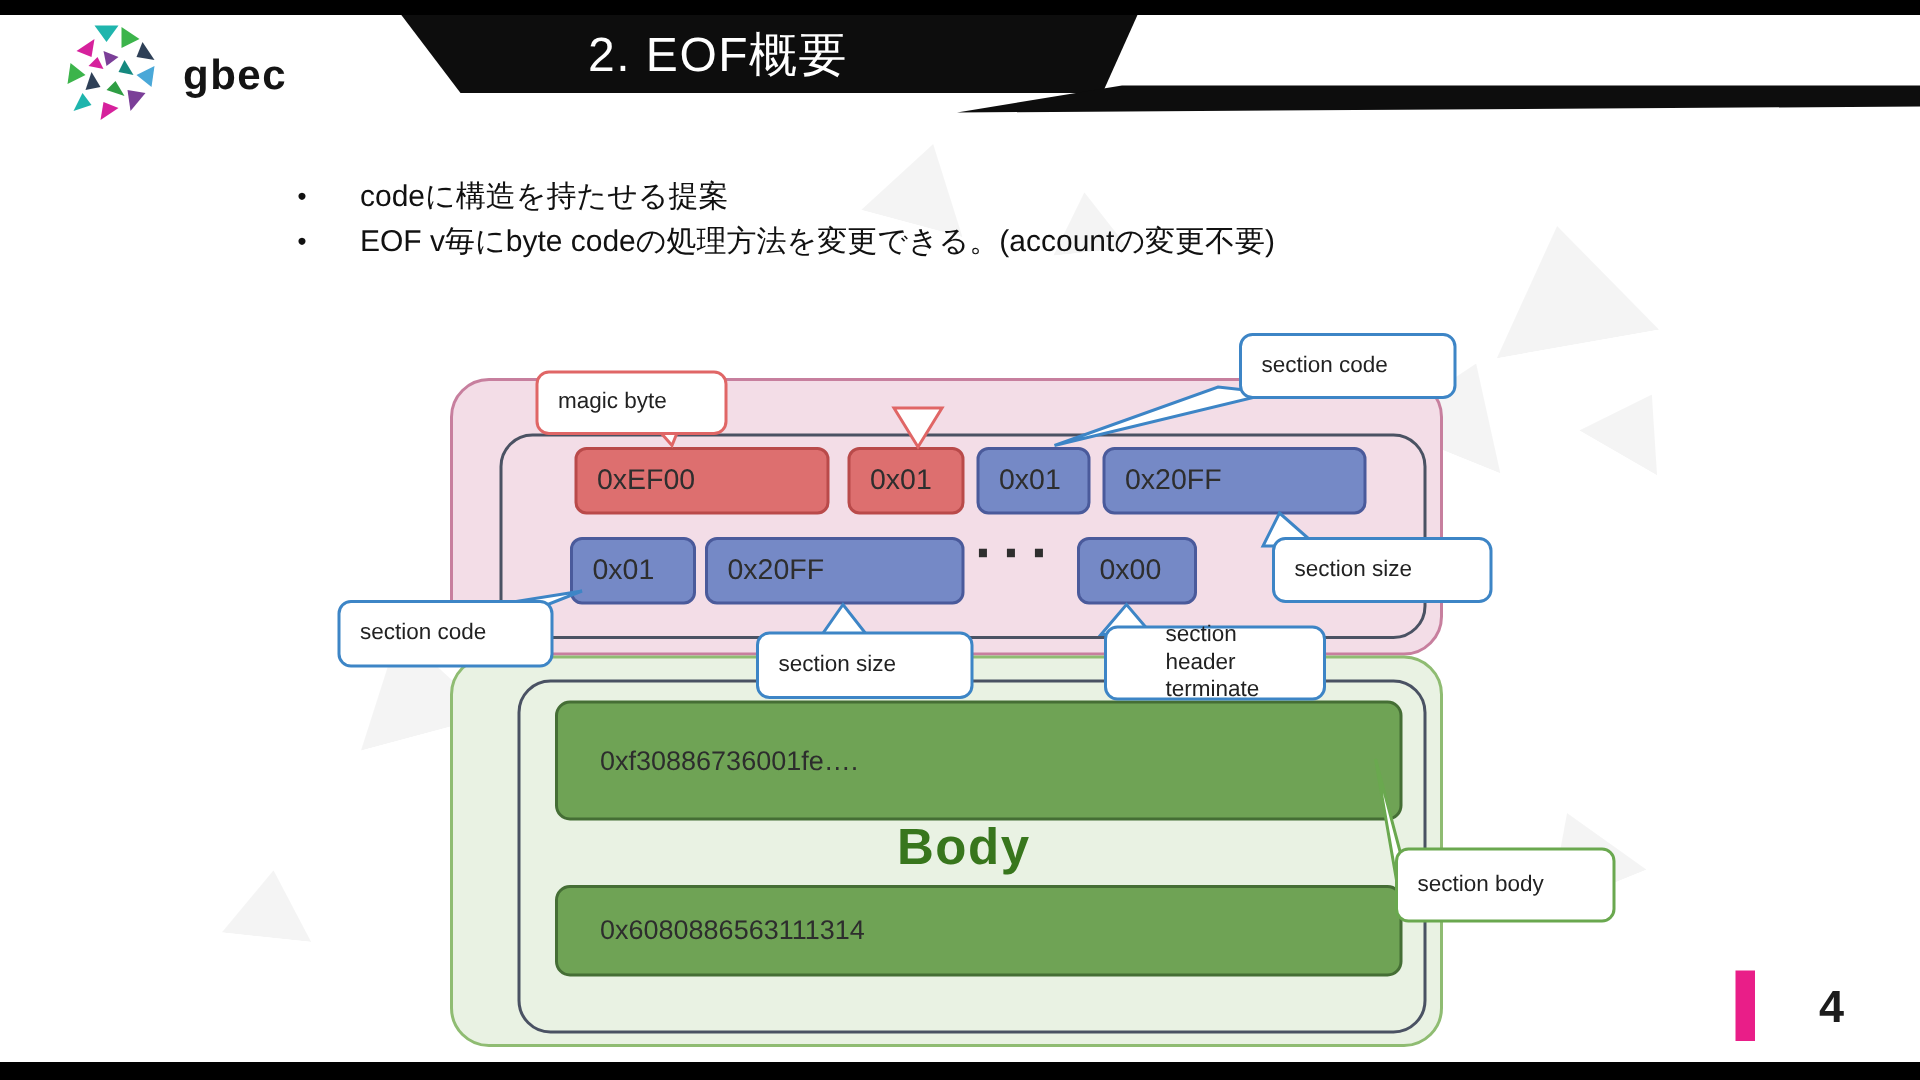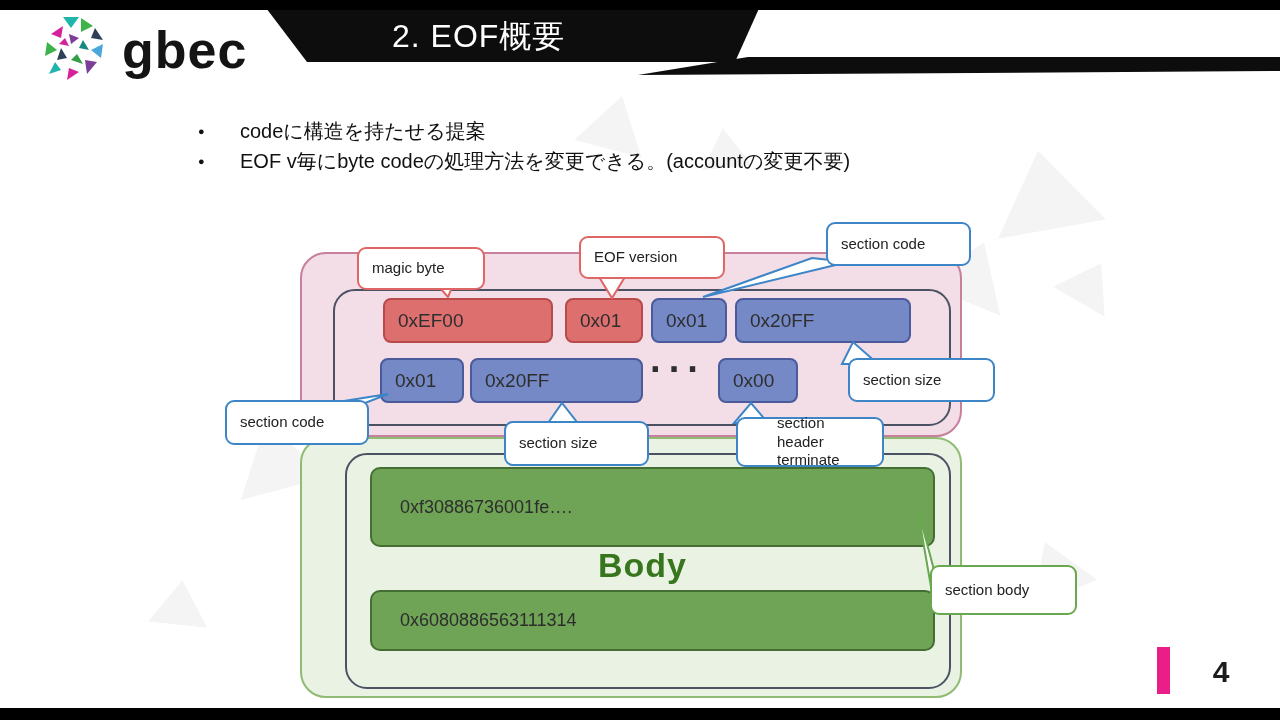--- a/index.html
+++ b/index.html
@@ -13,21 +13,21 @@
   .top-bar    { position: absolute; left: 0; top: 0; width: 1280px; height: 10px; background: #000; z-index: 7; }
   .bottom-bar { position: absolute; left: 0; bottom: 0; width: 1280px; height: 12px; background: #000; z-index: 7; }
   .banner-svg { position: absolute; left: 0; top: 0; width: 1280px; height: 84px; z-index: 6; }
   .slide-title {
     position: absolute; left: 392px; top: 15px; width: 336px; text-align: left;
     font-size: 32px; color: #fff; z-index: 8; font-weight: 400; letter-spacing: 1px;
   }
   
   .logo { position: absolute; left: 34px; top: 14px; display: flex; align-items: center; gap: 10px; z-index: 8; }
   .logo-mark { width: 78px; height: 72px; }
-  .logo-text { font-size: 52px; font-weight: 800; color: #141414; letter-spacing: 1px; }
+  .logo-text { font-size: 28px; font-weight: 800; color: #141414; letter-spacing: 1px; }
   
   .wm { position: absolute; background: #000; opacity: 0.045; clip-path: polygon(50% 0, 100% 100%, 0 100%); z-index: 0; }
   
   .bullets { position: absolute; left: 198px; top: 117px; list-style: none; z-index: 2; }
   .bullets li { font-size: 20px; line-height: 29.5px; color: #111; }
   .bullets li::before { content: "●"; display: inline-block; width: 42px; font-size: 11px; vertical-align: 3px; color: #111; }
   
   .panel { position: absolute; border-radius: 26px; z-index: 1; }
   .header-container { left: 300px; top: 252px; width: 662px; height: 185px;
     background: var(--header-bg, #f3dde7); border: 2px solid var(--header-border, #c77f9e); }
@@ -142,21 +142,20 @@
     <polygon class="pt-red" points="596,272 628,272 612,298"></polygon>
     <polygon class="pt-blue" points="812,258 848,262 703,297"></polygon>
     <polygon class="pt-blue" points="842,364 878,364 853,342"></polygon>
     <polygon class="pt-blue" points="300,408 332,416 388,394"></polygon>
     <polygon class="pt-blue" points="546,426 580,426 562,403"></polygon>
     <polygon class="pt-blue" points="734,423 768,423 751,403"></polygon>
     <polygon class="pt-green" points="934,570 934,604 917,506"></polygon>
   </svg>
 
   <div class="callout c-red" style="left:357px; top:236px; width:128px; height:43px;margin-top:11px;">magic byte</div>
-  <div class="callout c-red" style="left:579px; top:236px; width:146px; height:43px;">EOF version</div>
   <div class="callout c-blue" style="left:806px; top:222px; width:145px; height:44px;">section code</div>
   <div class="callout c-blue" style="left:828px; top:358px; width:147px; height:44px;">section size</div>
   <div class="callout c-blue" style="left:205px; top:400px; width:144px; height:45px;">section code</div>
   <div class="callout c-blue" style="left:484px; top:421px; width:145px; height:45px;">section size</div>
   <div class="callout c-blue" style="left:716px; top:417px; width:148px; height:50px;padding-left:39px;">section header terminate</div>
   <div class="callout c-green" style="left:930px; top:565px; width:147px; height:50px;">section body</div>
 
   <div class="accent-bar"></div>
   <div class="page-number">4</div>
 

